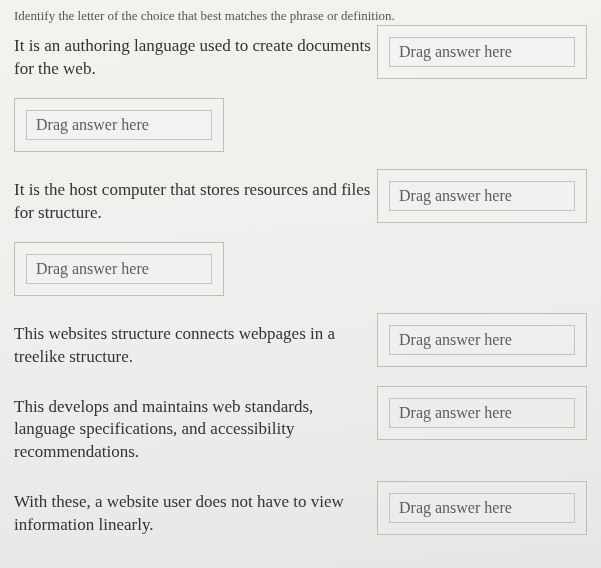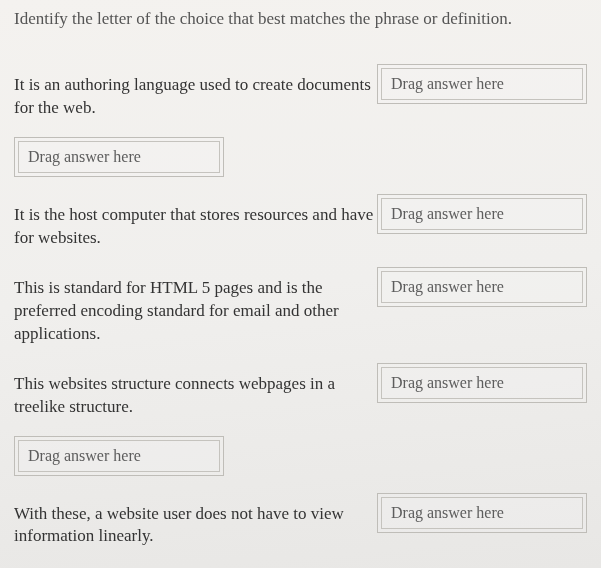--- a/index.html
+++ b/index.html
@@ -10,23 +10,22 @@
       height: 568px;
       background: linear-gradient(175deg, #f4f2ef 0%, #f0efed 50%, #e8e7e5 100%);
       font-family: Georgia, 'Times New Roman', serif;
       color: #3a3a3a;
       overflow: hidden;
     }
     .container {
       padding: 8px 14px 0 14px;
     }
     .instruction {
-      font-size: 17px;
+      font-size: 13px;
       color: #555;
-      margin-bottom: 34px;
       line-height: 1.3;
     }
     .rows {
       display: flex;
       flex-direction: column;
       gap: 17px;
     }
     .row {
       display: flex;
       align-items: flex-start;
@@ -35,23 +34,23 @@
     .prompt {
       flex: 1 1 0;
       font-size: 17px;
       line-height: 1.35;
       color: #333;
       padding-top: 10px;
     }
     .dropzone {
       flex: 0 0 210px;
       border: 1px solid #bfbdb8;
-      padding: 3px;
+      padding: 11px;
       background: rgba(255,255,255,0.12);
-      height: 40px;
+      height: 54px;
       display: flex;
     }
     .dropzone-inner {
       border: 1px solid #c5c3be;
       width: 100%;
       display: flex;
       align-items: center;
       padding: 0 9px;
       font-size: 16px;
       color: #5d5d5d;
@@ -73,41 +72,41 @@
       </div>
     </div>
 
     <div class="row">
       <div class="dropzone">
         <div class="dropzone-inner">Drag answer here</div>
       </div>
     </div>
 
     <div class="row">
-      <div class="prompt">It is the host computer that stores resources and have for websites.</div>
+      <div class="prompt">It is the host computer that stores resources and files for structure.</div>
       <div class="dropzone">
         <div class="dropzone-inner">Drag answer here</div>
       </div>
     </div>
 
     <div class="row">
-      <div class="prompt">This is standard for HTML 5 pages and is the preferred encoding standard for email and other applications.</div>
       <div class="dropzone">
         <div class="dropzone-inner">Drag answer here</div>
       </div>
     </div>
 
     <div class="row">
       <div class="prompt">This websites structure connects webpages in a treelike structure.</div>
       <div class="dropzone">
         <div class="dropzone-inner">Drag answer here</div>
       </div>
     </div>
 
     <div class="row">
+      <div class="prompt">This develops and maintains web standards, language specifications, and accessibility recommendations.</div>
       <div class="dropzone">
         <div class="dropzone-inner">Drag answer here</div>
       </div>
     </div>
 
     <div class="row">
       <div class="prompt">With these, a website user does not have to view information linearly.</div>
       <div class="dropzone">
         <div class="dropzone-inner">Drag answer here</div>
       </div>

